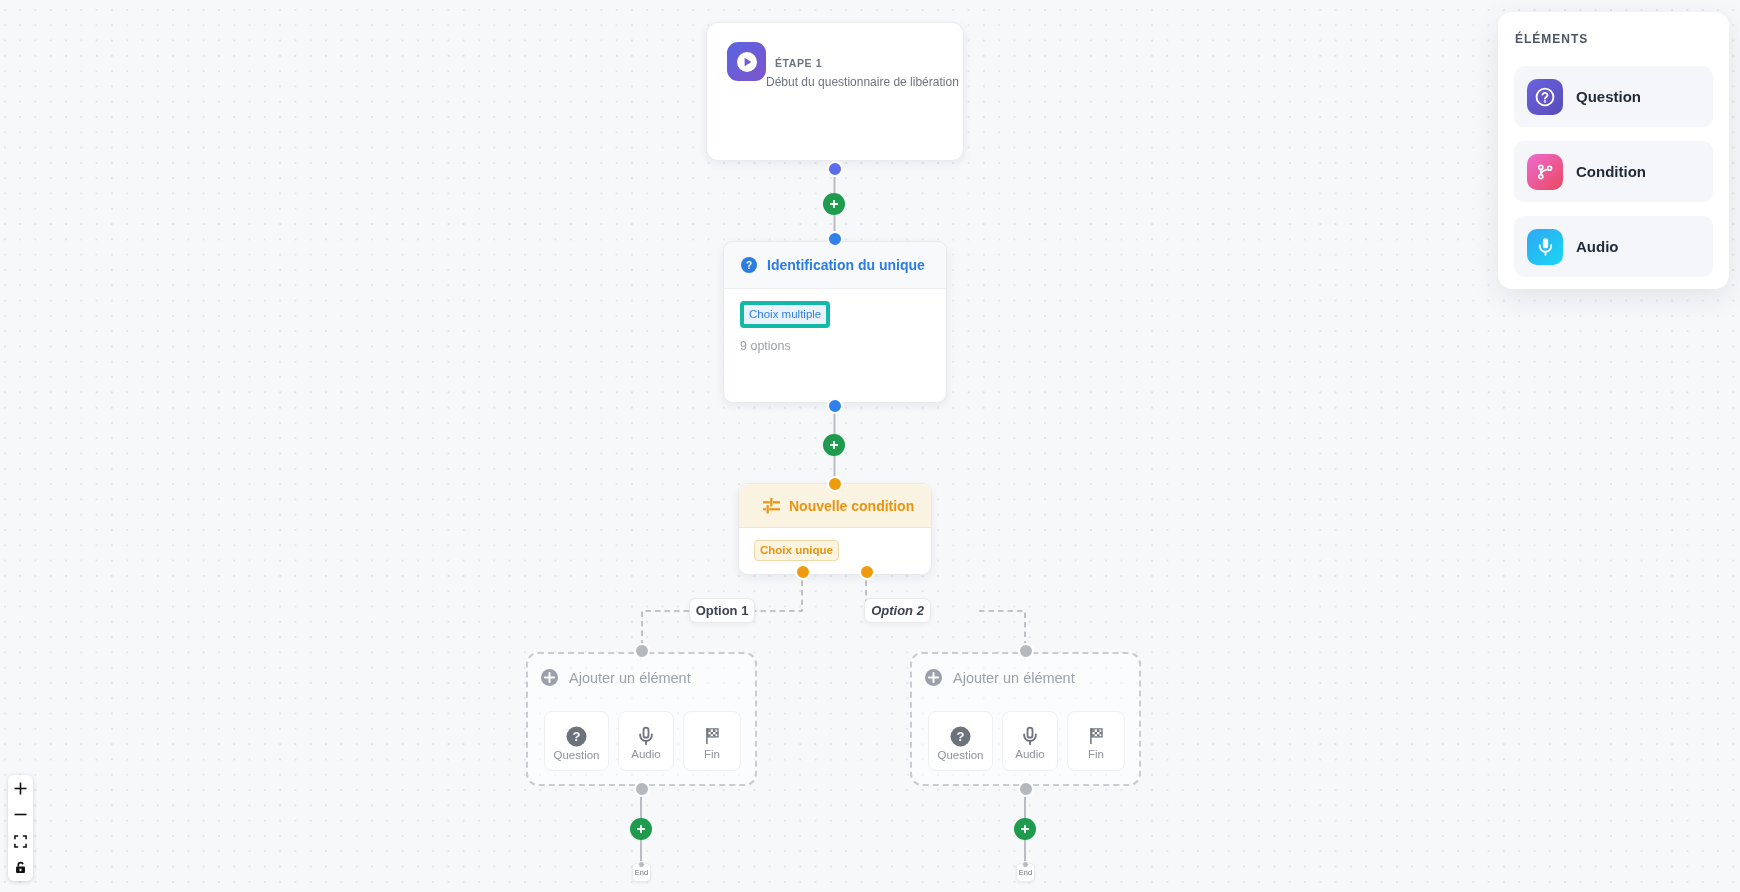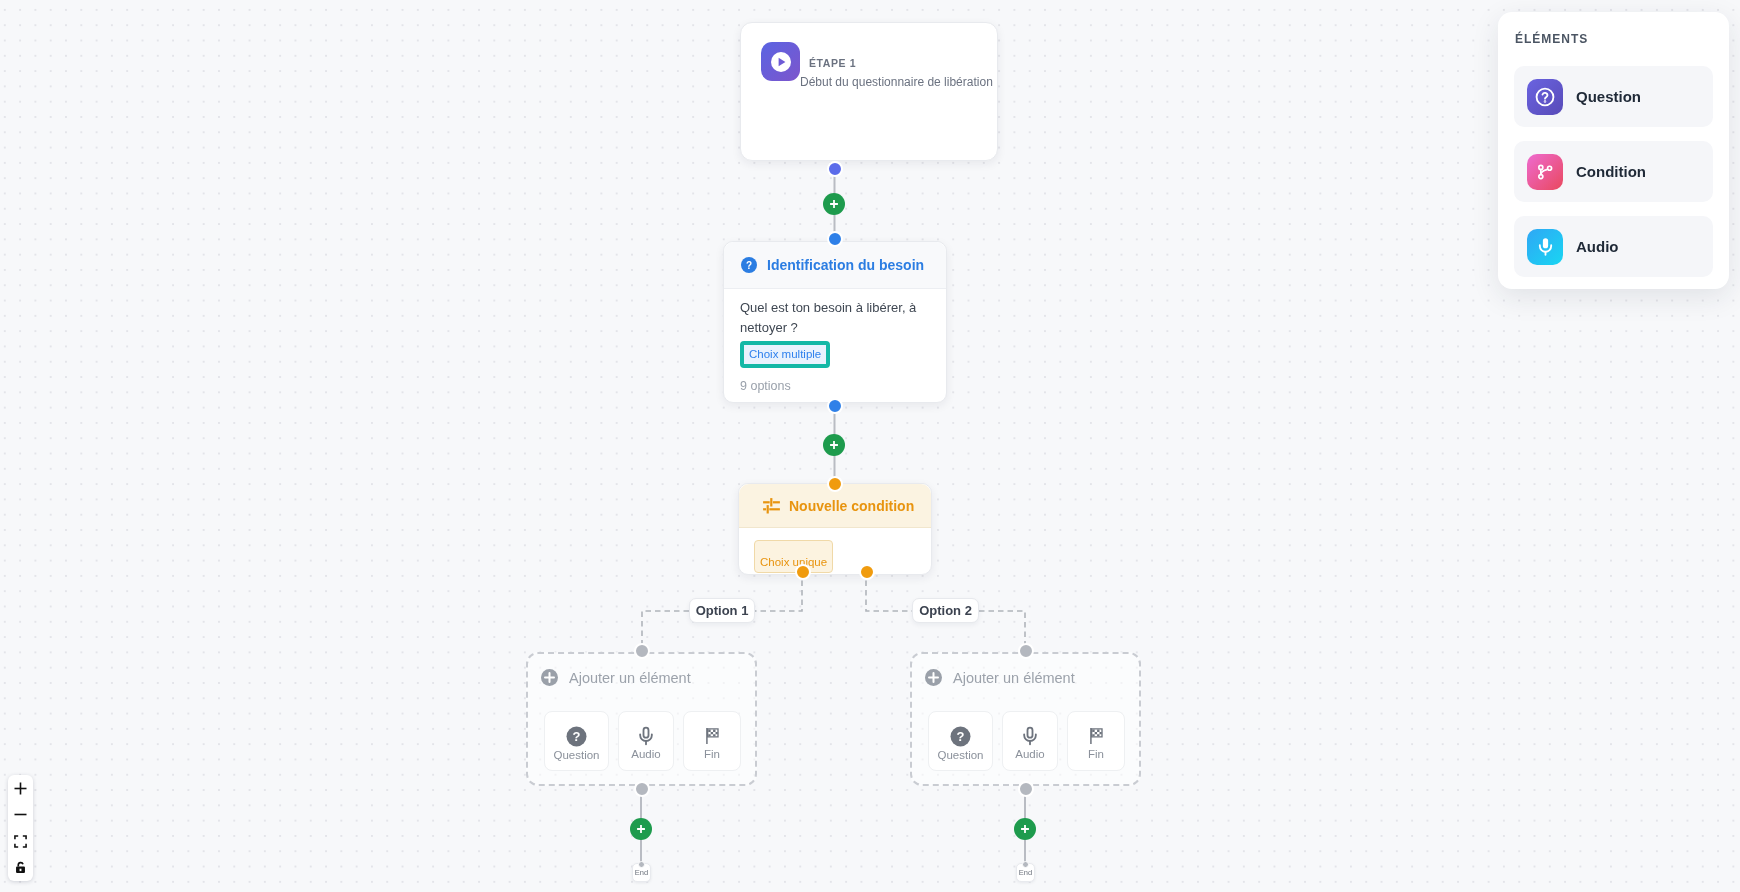--- a/index.html
+++ b/index.html
@@ -22,21 +22,21 @@
   .h-or { background:#f09b0e; }
   .h-gray { background:#b4b8bf; }
   .plusbtn {
     position:absolute; width:22px; height:22px; border-radius:50%;
     background:#1e9b4d; color:#fff; display:flex; align-items:center; justify-content:center;
   }
   
   .card { position:absolute; background:#fff; border:1px solid #e8eaee; border-radius:10px;
           box-shadow:0 3px 10px rgba(25,35,60,0.07); }
   
-  #start { left:740px; top:22px; width:258px; height:139px; border-radius:12px; padding:19px 20px; }
+  #start { left:706px; top:22px; width:258px; height:139px; border-radius:12px; padding:19px 20px; }
   #start .icon { width:39px; height:39px; border-radius:11px;
      background:linear-gradient(135deg,#5a64e2 0%,#7d55cc 100%);
      display:flex; align-items:center; justify-content:center; float:left; }
   #start .etape { margin-left:48px; padding-top:15px; font-size:10.5px; font-weight:bold;
      letter-spacing:0.6px; color:#6b7280; }
   #start .title { clear:both; padding-top:19px; font-size:17px; font-weight:bold; color:#252d3a; }
   #start .sub { padding-top:6px; font-size:12px; color:#6b7280; white-space:nowrap; }
   
   #quest { left:723px; top:241px; width:224px; height:162px; }
   #quest .hdr { height:47px; background:#f8f9fb; border-bottom:1px solid #eceef2;
@@ -47,22 +47,22 @@
   #quest .body { padding:9px 16px; }
   #quest .qtext { font-size:13px; color:#3f4752; line-height:20px; }
   .badge-b { display:inline-block; margin-top:3px; padding:2px 5px 3px; font-size:11.5px; line-height:14px;
      color:#2f80ed; background:#e9f2fd; border:4px solid #14b8a6; border-radius:4px; }
   #quest .opts { margin-top:11px; font-size:12.5px; color:#9aa1ab; }
   
   #cond { left:738px; top:483px; width:194px; height:92px; }
   #cond .hdr { height:44px; background:#fbf3e1; border-bottom:1px solid #f1e6cd;
      border-radius:10px 10px 0 0; display:flex; align-items:center; padding-left:24px; }
   #cond .hdr .t { margin-left:9px; font-size:14px; font-weight:bold; color:#e8940f; }
-  .badge-o { display:inline-block; margin:12px 0 0 15px; padding:14px 5px 3px; font-size:11.5px; line-height:14px;
-     color:#e8940f; background:#fcf3e0; border:1px solid #f0d9a8; border-radius:4px; }
+  .badge-o { display:inline-block; margin:12px 0 0 15px; padding:2px 5px 3px; font-size:11.5px; line-height:14px;
+     color:#e8940f; background:#fcf3e0; border:1px solid #f0d9a8; border-radius:4px;font-weight:bold; }
   
   .optlbl { position:absolute; background:#fff; border:1px solid #e7e9ed; border-radius:7px;
      box-shadow:0 2px 5px rgba(25,35,60,0.06); font-size:13px; font-weight:bold; color:#3c4350;
      display:flex; align-items:center; justify-content:center; }
   
   .addbox { position:absolute; width:231px; height:134px; border:2px dashed #c9ccd2;
      border-radius:12px; background:rgba(255,255,255,0.5); }
   .addbox .row1 { display:flex; align-items:center; padding:15px 0 0 13px; }
   .addbox .pluscirc { width:17px; height:17px; flex:none; border-radius:50%; background:#9aa0a9; color:#fff;
      display:flex; align-items:center; justify-content:center; }
@@ -121,24 +121,23 @@
       <path d="M8.6 6.8 L15.4 11 L8.6 15.2 Z" fill="#6e5bd6"></path>
     </svg>
   </div>
   <div class="etape">ÉTAPE 1</div>
   <div class="sub">Début du questionnaire de libération</div>
 </div>
 
 <div class="card" id="quest">
   <div class="hdr">
       <div class="qicon">?</div>
-      <div class="t">Identification du besoin</div>
+      <div class="t">Identification du unique</div>
     </div>
   <div class="body">
-    <div class="qtext">Quel est ton besoin à libérer, à nettoyer&nbsp;?</div>
     <span class="badge-b">Choix multiple</span>
     <div class="opts">9 options</div>
   </div>
 </div>
 
 <div class="card" id="cond">
   <div class="hdr">
     <svg width="17" height="17" viewBox="0 0 17 17" stroke="#e8940f" stroke-width="2.2" stroke-linecap="square">
       <line x1="1.2" y1="5.3" x2="5.6" y2="5.3"></line>
       <line x1="11" y1="5.3" x2="15.8" y2="5.3"></line>
@@ -146,21 +145,21 @@
       <line x1="1.2" y1="12.3" x2="2" y2="12.3"></line>
       <line x1="7.4" y1="12.3" x2="15.8" y2="12.3"></line>
       <line x1="4.7" y1="9.2" x2="4.7" y2="15.4"></line>
     </svg>
     <div class="t">Nouvelle condition</div>
   </div>
   <span class="badge-o">Choix unique</span>
 </div>
 
 <div class="optlbl" style="left:689px; top:598px; width:66px; height:25px;">Option 1</div>
-<div class="optlbl" style="left:912px; top:598px; width:67px; height:25px;">Option 2</div>
+<div class="optlbl" style="left:864px; top:598px; width:67px; height:25px;font-style:italic;">Option 2</div>
 
 <div class="addbox" style="left:526px; top:652px;">
   <div class="row1">
     <div class="pluscirc">
         <svg width="11" height="11" viewBox="0 0 11 11" stroke="#fff" stroke-width="2" stroke-linecap="round">
           <line x1="5.5" y1="1" x2="5.5" y2="10"></line>
           <line x1="1" y1="5.5" x2="10" y2="5.5"></line>
         </svg>
       </div>
     <div class="lbl">Ajouter un élément</div>

